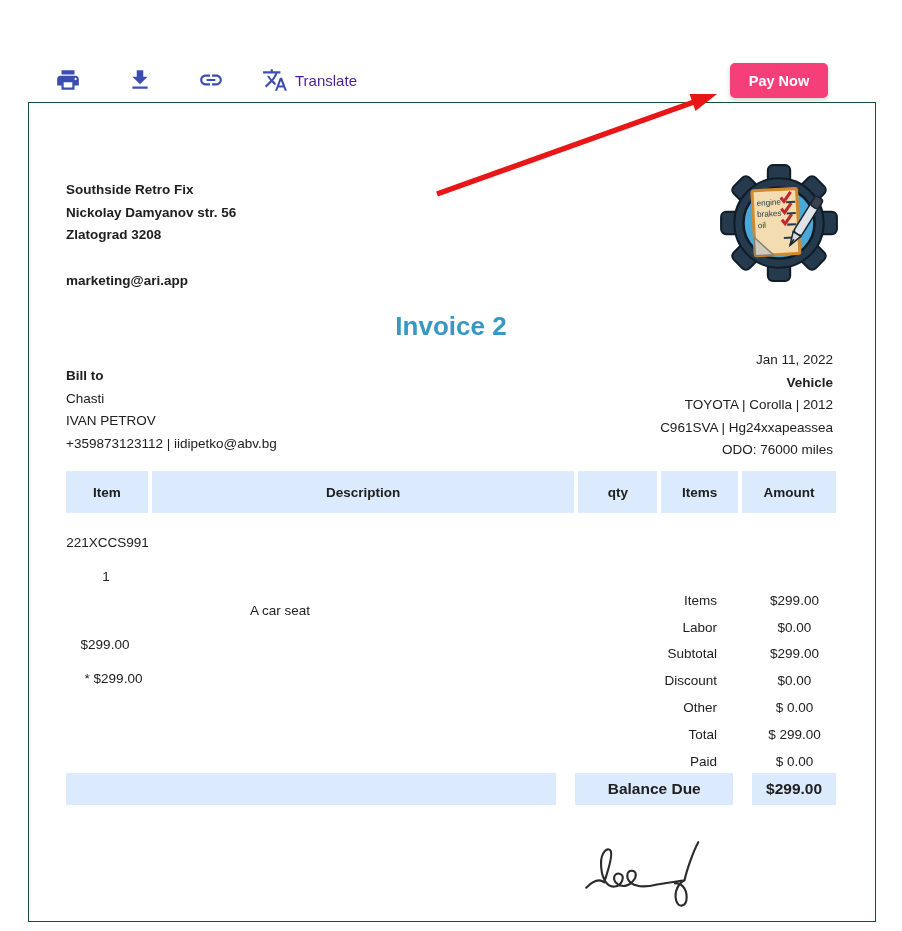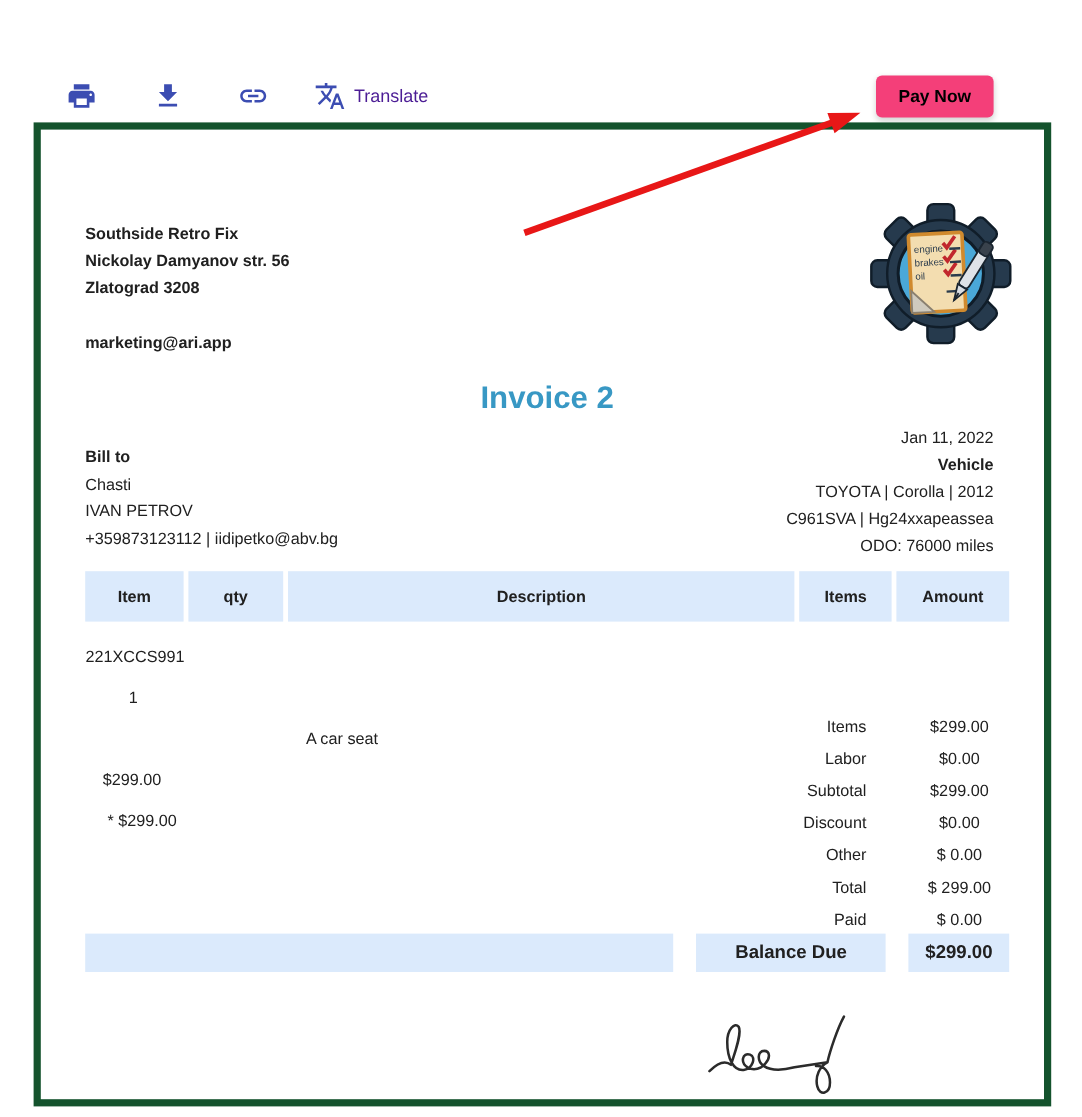--- a/index.html
+++ b/index.html
@@ -5,24 +5,24 @@
   * { margin:0; padding:0; box-sizing:border-box; }
   html,body { width:902px; height:931px; background:#ffffff; font-family:"Liberation Sans", sans-serif; color:#202020; overflow:hidden; }
   .stage { position:relative; width:902px; height:931px; }
 
   
   .toolbar { position:absolute; left:0; top:58px; width:902px; height:44px; }
   .tool-btn { position:absolute; top:4px; width:36px; height:36px; border:none; background:transparent; cursor:pointer; display:flex; align-items:center; justify-content:center; }
   .tool-btn svg { width:26px; height:26px; fill:#3c4db2; }
   .translate-btn { width:auto; padding:0 4px; gap:7px; }
   .translate-btn .lbl { color:#4c1d95; font-size:15px; font-weight:500; }
-  .pay-now { position:absolute; left:730px; top:5px; width:98px; height:35px; border:none; border-radius:5px; background:#f43f79; color:#000000; font-size:14.5px; font-weight:700; font-family:"Liberation Sans", sans-serif; cursor:pointer; box-shadow:0 2px 5px rgba(0,0,0,0.18); }
-
-  
-  .card { position:absolute; left:28px; top:102px; width:848px; height:820px; background:#ffffff; border:6px solid #14532d; }
+  .pay-now { position:absolute; left:730px; top:5px; width:98px; height:35px; border:none; border-radius:5px; background:#f43f79; color:#ffffff; font-size:14.5px; font-weight:700; font-family:"Liberation Sans", sans-serif; cursor:pointer; box-shadow:0 2px 5px rgba(0,0,0,0.18); }
+
+  
+  .card { position:absolute; left:28px; top:102px; width:848px; height:820px; background:#ffffff; border:1px solid #14532d; }
 
   .biz { position:absolute; left:37px; top:76px; font-size:13.5px; font-weight:700; line-height:22.5px; }
   .biz .email { margin-top:23px; }
 
   .logo { position:absolute; left:686px; top:58px; width:128px; height:122px; }
 
   .inv-title { position:absolute; left:37px; top:208px; width:770px; text-align:center; font-size:26px; font-weight:700; color:#3898c4; }
 
   .meta-right { position:absolute; right:42px; top:246px; text-align:right; font-size:13.5px; line-height:22.5px;margin-left:32px; }
   .meta-left  { position:absolute; left:37px;  top:262px; text-align:left;  font-size:13.5px; line-height:22.5px; }
@@ -145,22 +145,22 @@
     <div class="meta-left">
       <div class="b">Bill to</div>
       <div>Chasti</div>
       <div>IVAN PETROV</div>
       <div>+359873123112 | iidipetko@abv.bg</div>
     </div>
 
     <div class="items">
       <div class="hrow">
         <div class="hcell c-item">Item</div>
+        <div class="hcell c-desc">Description</div>
         <div class="hcell c-qty">qty</div>
-        <div class="hcell c-desc">Description</div>
         <div class="hcell c-cost">Items</div>
         <div class="hcell c-amt">Amount</div>
       </div>
       <div class="drow">
         <div class="dcell c-item">221XCCS991</div>
         <div class="dcell c-qty">1</div>
         <div class="dcell c-desc">A car seat</div>
         <div class="dcell c-cost">$299.00</div>
         <div class="dcell c-amt">* $299.00</div>
       </div>

